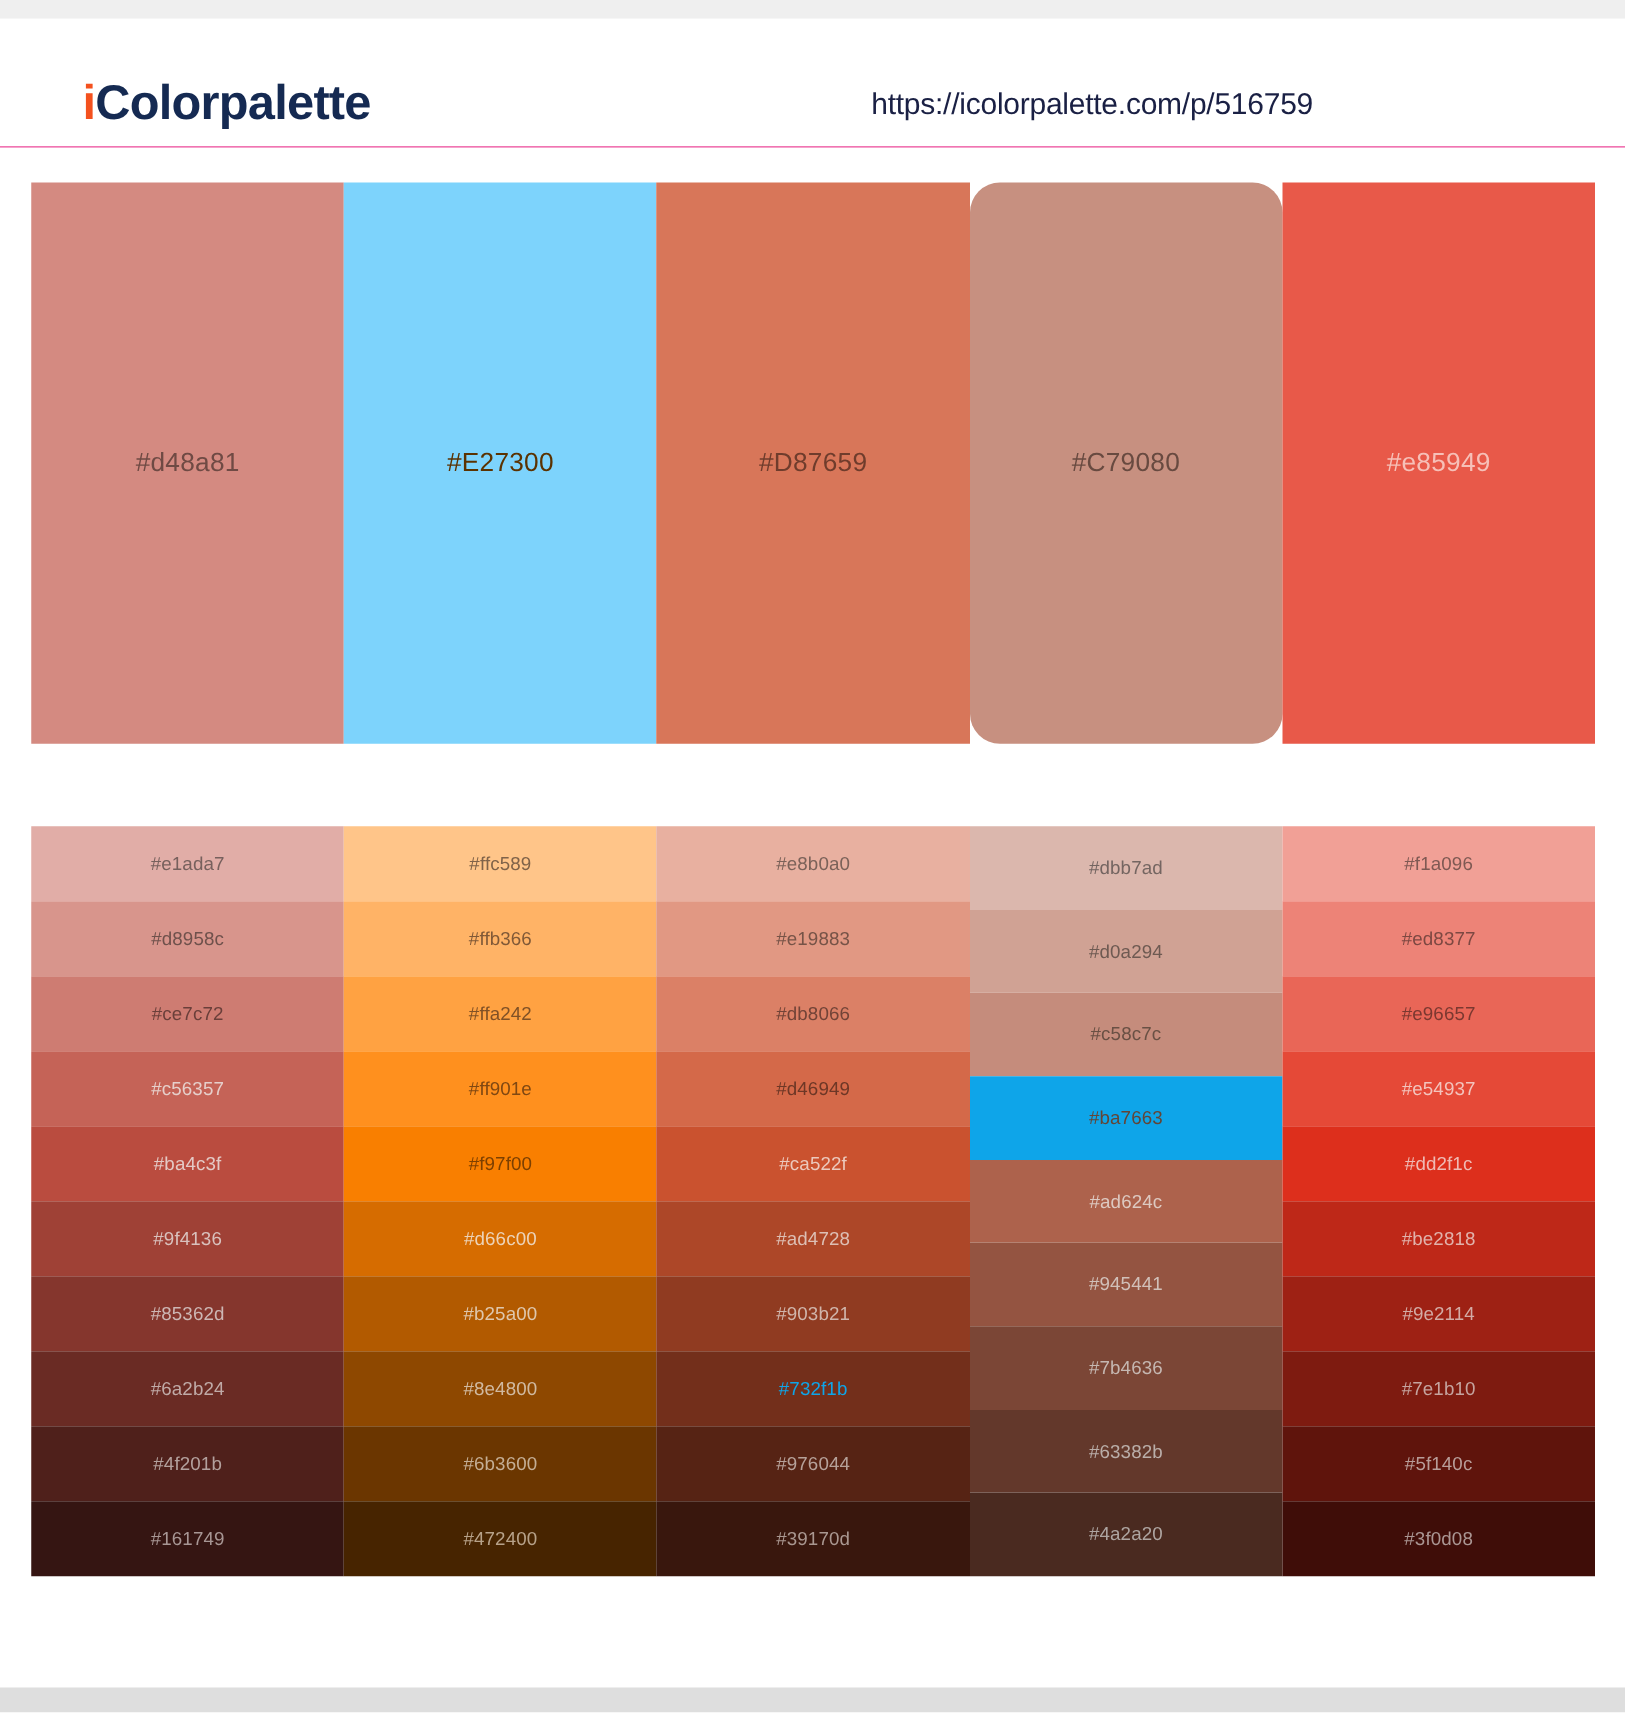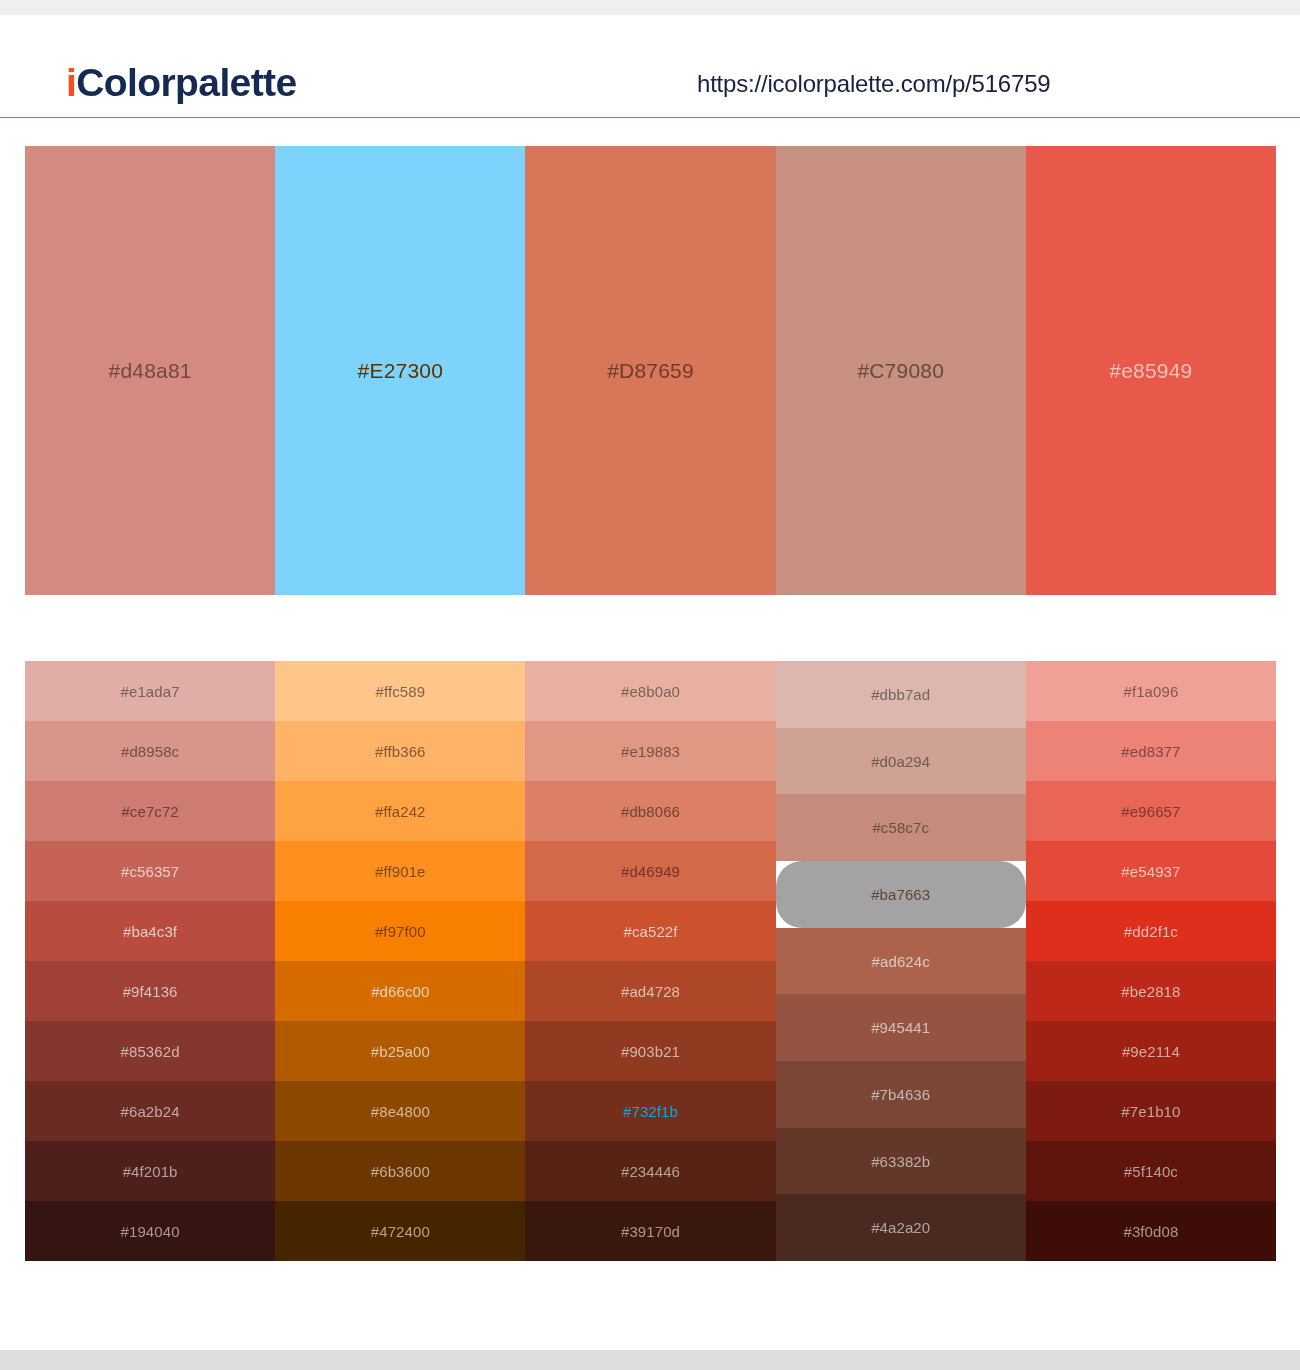--- a/index.html
+++ b/index.html
@@ -133,40 +133,40 @@
   <div class="palette-strip" id="palette-strip">
       <div class="palette-cell" style="background: rgb(212, 138, 129);">
         <span class="palette-label" style="color: rgb(111, 74, 68);">#d48a81</span>
       </div>
       <div class="palette-cell" style="background: #7dd3fc;">
         <span class="palette-label" style="color: rgb(91, 50, 0);">#E27300</span>
       </div>
       <div class="palette-cell" style="background: rgb(216, 118, 89);">
         <span class="palette-label" style="color: rgb(111, 60, 44);">#D87659</span>
       </div>
-      <div class="palette-cell" style="background: rgb(199, 144, 128);">
+      <div class="palette-cell" style="background: rgb(199, 144, 128); border-radius: 24px;">
         <span class="palette-label" style="color: rgb(104, 74, 64);">#C79080</span>
       </div>
       <div class="palette-cell" style="background: rgb(232, 89, 73);">
         <span class="palette-label" style="color: rgb(246, 192, 184);">#e85949</span>
       </div>
     </div>
 
   <div class="shades-grid" id="shades-grid">
       <div class="shades-col">
         <div class="shade-cell" style="background: rgb(225, 173, 167); color: rgb(119, 96, 93);">#e1ada7</div>
         <div class="shade-cell" style="background: rgb(216, 149, 140); color: rgb(111, 81, 76);">#d8958c</div>
         <div class="shade-cell" style="background: rgb(206, 124, 114); color: rgb(106, 63, 58);">#ce7c72</div>
         <div class="shade-cell" style="background: rgb(197, 99, 87); color: rgb(230, 207, 203);">#c56357</div>
         <div class="shade-cell" style="background: rgb(186, 76, 63); color: rgb(228, 202, 198);">#ba4c3f</div>
         <div class="shade-cell" style="background: rgb(159, 65, 54); color: rgb(217, 193, 189);">#9f4136</div>
         <div class="shade-cell" style="background: rgb(133, 54, 45); color: rgb(205, 183, 180);">#85362d</div>
         <div class="shade-cell" style="background: rgb(106, 43, 36); color: rgb(192, 170, 167);">#6a2b24</div>
         <div class="shade-cell" style="background: rgb(79, 32, 27); color: rgb(179, 160, 157);">#4f201b</div>
-        <div class="shade-cell" style="background: rgb(53, 21, 18); color: rgb(167, 150, 148);">#194040</div>
+        <div class="shade-cell" style="background: rgb(53, 21, 18); color: rgb(167, 150, 148);">#161749</div>
       </div>
       <div class="shades-col">
         <div class="shade-cell" style="background: rgb(255, 197, 137); color: rgb(128, 99, 73);">#ffc589</div>
         <div class="shade-cell" style="background: rgb(255, 179, 102); color: rgb(128, 89, 55);">#ffb366</div>
         <div class="shade-cell" style="background: rgb(255, 162, 66); color: rgb(128, 81, 38);">#ffa242</div>
         <div class="shade-cell" style="background: rgb(255, 144, 30); color: rgb(128, 72, 18);">#ff901e</div>
         <div class="shade-cell" style="background: rgb(249, 127, 0); color: rgb(125, 64, 0);">#f97f00</div>
         <div class="shade-cell" style="background: rgb(214, 108, 0); color: rgb(236, 211, 184);">#d66c00</div>
         <div class="shade-cell" style="background: rgb(178, 90, 0); color: rgb(223, 199, 172);">#b25a00</div>
         <div class="shade-cell" style="background: rgb(142, 72, 0); color: rgb(209, 186, 160);">#8e4800</div>
@@ -175,28 +175,28 @@
       </div>
       <div class="shades-col">
         <div class="shade-cell" style="background: rgb(232, 176, 160); color: rgb(123, 98, 89);">#e8b0a0</div>
         <div class="shade-cell" style="background: rgb(225, 152, 131); color: rgb(118, 83, 71);">#e19883</div>
         <div class="shade-cell" style="background: rgb(219, 128, 102); color: rgb(114, 67, 55);">#db8066</div>
         <div class="shade-cell" style="background: rgb(212, 105, 73); color: rgb(109, 55, 38);">#d46949</div>
         <div class="shade-cell" style="background: rgb(202, 82, 47); color: rgb(236, 201, 189);">#ca522f</div>
         <div class="shade-cell" style="background: rgb(173, 71, 40); color: rgb(221, 191, 180);">#ad4728</div>
         <div class="shade-cell" style="background: rgb(144, 59, 33); color: rgb(208, 181, 171);">#903b21</div>
         <div class="shade-cell" style="background: rgb(115, 47, 27); color: #0ea5e9;">#732f1b</div>
-        <div class="shade-cell" style="background: rgb(86, 35, 20); color: rgb(182, 161, 153);">#234446</div>
+        <div class="shade-cell" style="background: rgb(86, 35, 20); color: rgb(182, 161, 153);">#976044</div>
         <div class="shade-cell" style="background: rgb(57, 23, 13); color: rgb(169, 151, 144);">#39170d</div>
       </div>
       <div class="shades-col">
         <div class="shade-cell" style="background: rgb(219, 183, 173); color: rgb(116, 101, 97);">#dbb7ad</div>
         <div class="shade-cell" style="background: rgb(208, 162, 148); color: rgb(110, 90, 82); text-align: center;">#d0a294</div>
         <div class="shade-cell" style="background: rgb(197, 140, 124); color: rgb(105, 80, 68);">#c58c7c</div>
-        <div class="shade-cell" style="background: #a3a3a3; color: rgb(99, 69, 54); border-radius: 26px;">#ba7663</div>
+        <div class="shade-cell" style="background: #0ea5e9; color: rgb(99, 69, 54);">#ba7663</div>
         <div class="shade-cell" style="background: rgb(173, 98, 76); color: rgb(221, 201, 193);">#ad624c</div>
         <div class="shade-cell" style="background: rgb(148, 84, 65); color: rgb(209, 192, 185);">#945441</div>
         <div class="shade-cell" style="background: rgb(123, 70, 54); color: rgb(197, 183, 177);">#7b4636</div>
         <div class="shade-cell" style="background: rgb(99, 56, 43); color: rgb(186, 174, 169);">#63382b</div>
         <div class="shade-cell" style="background: rgb(74, 42, 32); color: rgb(174, 165, 161);">#4a2a20</div>
       </div>
       <div class="shades-col">
         <div class="shade-cell" style="background: rgb(241, 160, 150); color: rgb(127, 89, 83);">#f1a096</div>
         <div class="shade-cell" style="background: rgb(237, 131, 119); color: rgb(125, 72, 66);">#ed8377</div>
         <div class="shade-cell" style="background: rgb(233, 102, 87); color: rgb(123, 56, 48);">#e96657</div>

